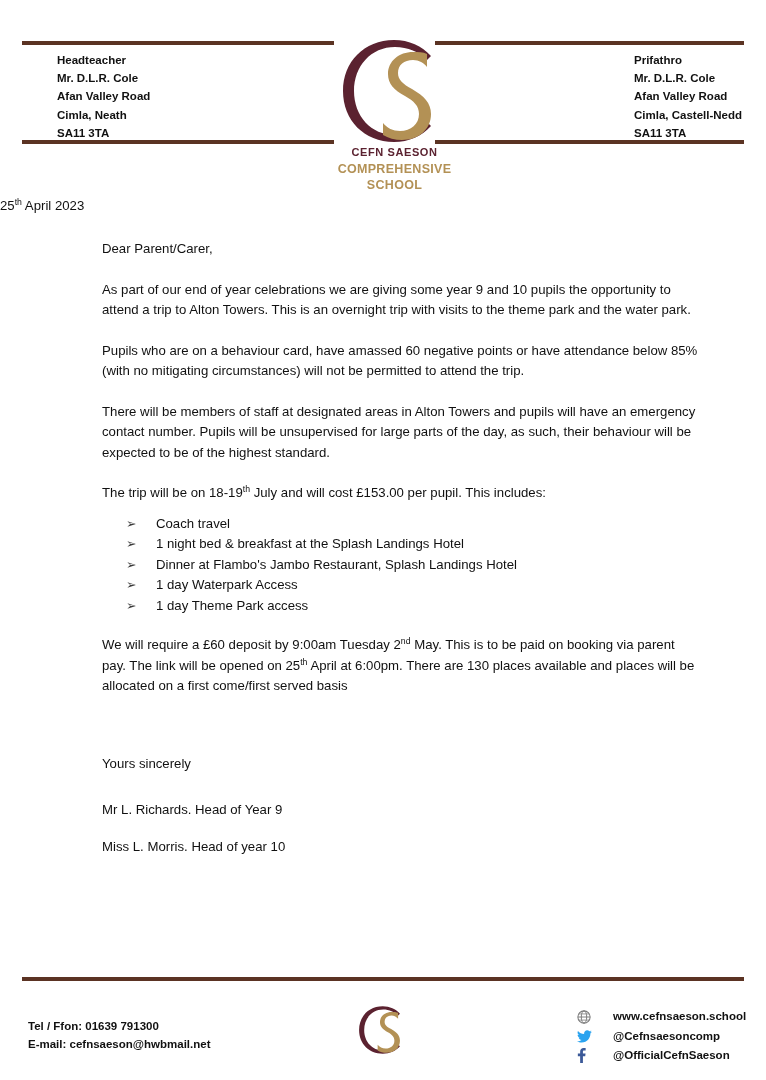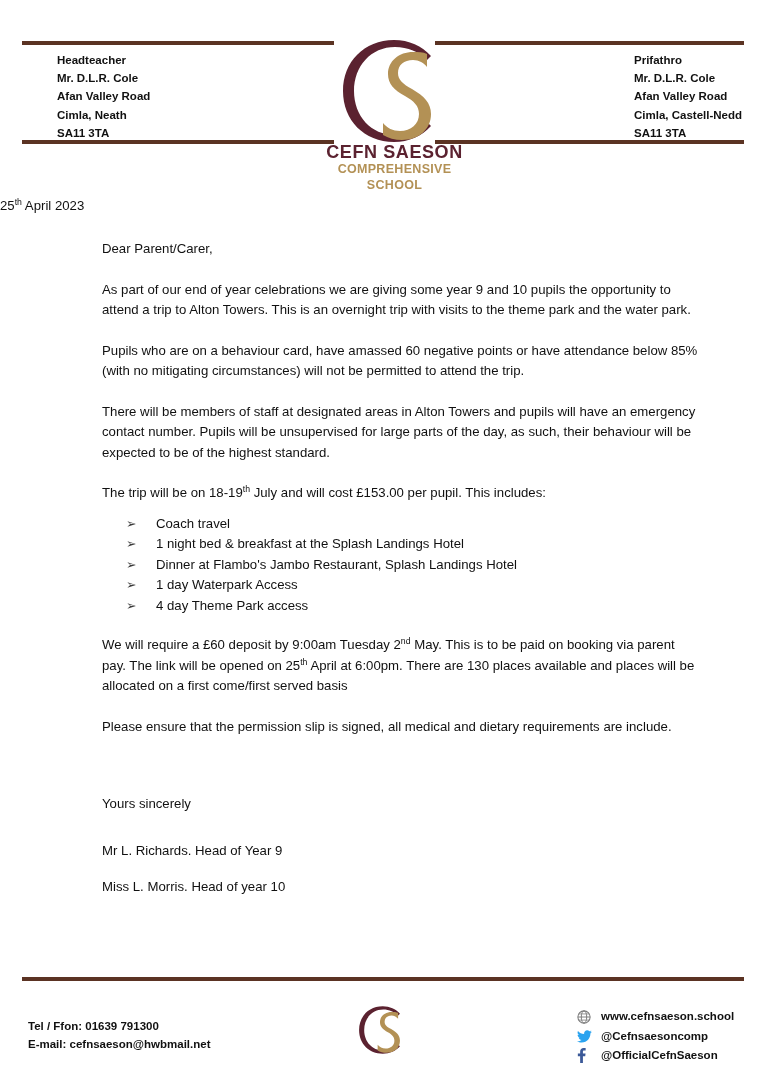--- a/index.html
+++ b/index.html
@@ -60,21 +60,21 @@
     height: 110px;
   }
   .logo-text {
     position: absolute;
     left: 0;
     top: 108px;
     width: 155px;
     text-align: center;
   }
   .logo-name {
-    font-size: 18px;
+    font-size: 11px;
     font-weight: bold;
     letter-spacing: 0.6px;
     color: #5B2230;
     line-height: 17px;
   }
   .logo-sub {
     font-size: 12.5px;
     font-weight: bold;
     letter-spacing: 0.3px;
     color: #B39155;
@@ -169,20 +169,21 @@
     font-size: 11.5px;
     font-weight: bold;
     line-height: 19.5px;
     color: #111;
   }
   .social-row {
     display: flex;
     align-items: center;
     height: 19.5px;
     white-space: nowrap;
+    gap: 12px;
   }
   .social-ico {
     width: 17px;
     height: 15px;
     margin-right: 7px;
     display: inline-flex;
     align-items: center;
     justify-content: flex-start;
     flex: 0 0 17px;
   }
@@ -285,29 +286,28 @@
         <li>
           <span class="arrow">➢</span>
           <span>Dinner at Flambo's Jambo Restaurant, Splash Landings Hotel</span>
         </li>
         <li>
           <span class="arrow">➢</span>
           <span>1 day Waterpark Access</span>
         </li>
         <li>
           <span class="arrow">➢</span>
-          <span>4 day Theme Park access</span>
+          <span>1 day Theme Park access</span>
         </li>
       </ul>
 
       <div class="para tight">
         <span>We will require a £60 deposit by 9:00am Tuesday 2</span><sup>nd</sup><span> May.  This is to be paid on booking via parent pay.  The link will be opened on 25</span><sup>th</sup><span> April at 6:00pm.   There are 130 places available and places will be allocated on a first come/first served basis</span>
       </div>
 
-      <div class="para">Please ensure that the permission slip is signed, all medical and dietary requirements are include.</div>
 
       <div class="signoff">Yours sincerely</div>
 
       <div class="sig-name">Mr L. Richards. Head of Year 9</div>
       <div class="sig-name2">Miss L. Morris. Head of year 10</div>
 
     </div>
   </div>
 
   <div class="footer">

